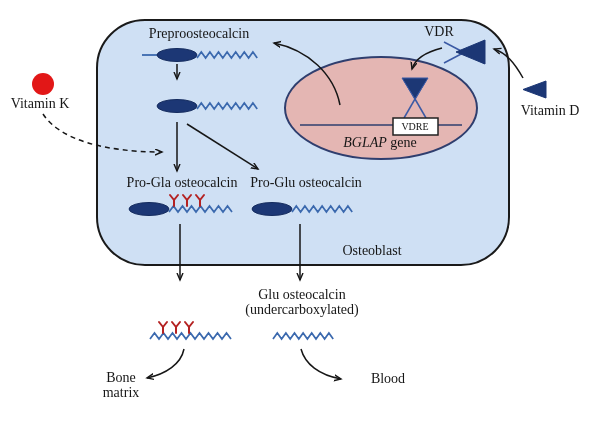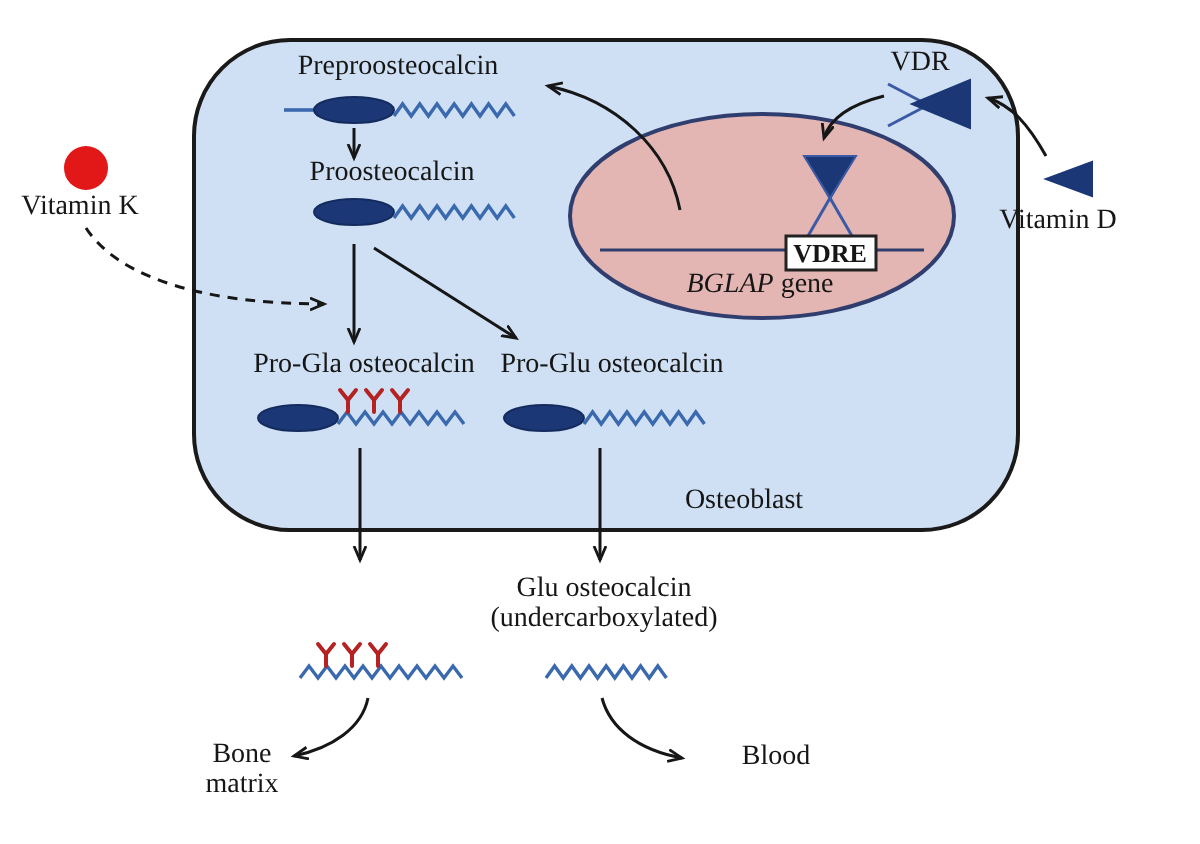--- a/index.html
+++ b/index.html
@@ -1,21 +1,21 @@
 <!DOCTYPE html>
 <html><head>
 <meta charset="utf-8">
 <style>
   html,body{margin:0;padding:0;background:#fff;}
   #stage{position:relative;width:600px;height:422px;background:#ffffff;overflow:hidden;
          font-family:"Liberation Serif", serif;}
   #diagram-svg{position:absolute;left:0;top:0;}
   .label{position:absolute;font-size:14px;color:#161616;white-space:nowrap;
          transform:translateX(-50%);text-align:center;line-height:15px;}
-  .label.small{font-size:13px;font-weight:bold;}
+  .label.small{font-size:10px;}
   .it{font-style:italic;text-align:right;}
 </style>
 </head>
 <body>
 
 <div id="stage">
 
   <svg id="diagram-svg" width="600" height="422" viewBox="0 0 600 422">
     <defs>
       <marker id="ah" markerWidth="9" markerHeight="8" refX="7" refY="3.5" orient="auto" markerUnits="userSpaceOnUse">
@@ -95,27 +95,26 @@
       <line x1="300" y1="224" x2="300" y2="280" marker-end="url(#ah)"></line>
       <path d="M184,349 C181,364 166,374 147,378" marker-end="url(#ah)"></path>
       <path d="M301,349 C305,364 319,375 341,379" marker-end="url(#ah)"></path>
       <path d="M340,105 C334,74 308,50 274,43" marker-end="url(#ah)"></path>
       <path d="M442,48 C426,52 415,59 412,69" marker-end="url(#ah)"></path>
       <path d="M523,78 C514,62 506,53 494,49" marker-end="url(#ah)"></path>
     </g>
   </svg>
 
   <div class="label" style="left:199px;top:26px"><span>Preproosteocalcin</span></div>
-  <div class="label" style="left:196px;top:79px"><span>Proosteocalcin</span></div>
   <div class="label" style="left:182px;top:175px"><span>Pro-Gla osteocalcin</span></div>
   <div class="label" style="left:306px;top:175px"><span>Pro-Glu osteocalcin</span></div>
   <div class="label" style="left:372px;top:243px"><span>Osteoblast</span></div>
   <div class="label" style="left:380px;top:135px"><span class="it">BGLAP</span> <span>gene</span></div>
   <div class="label small" style="left:415px;top:119px"><span>VDRE</span></div>
-  <div class="label" style="left:460px;top:24px"><span>VDR</span></div>
+  <div class="label" style="left:439px;top:24px"><span>VDR</span></div>
   <div class="label" style="left:40px;top:96px"><span>Vitamin K</span></div>
-  <div class="label" style="left:529px;top:103px"><span>Vitamin D</span></div>
+  <div class="label" style="left:550px;top:103px"><span>Vitamin D</span></div>
   <div class="label" style="left:181px;top:287px"><br></div>
   <div class="label" style="left:121px;top:370px"><span>Bone</span><br><span>matrix</span></div>
   <div class="label" style="left:302px;top:287px"><span>Glu osteocalcin</span><br><span>(undercarboxylated)</span></div>
   <div class="label" style="left:388px;top:371px"><span>Blood</span></div>
 
 </div>
 
 </body></html>

